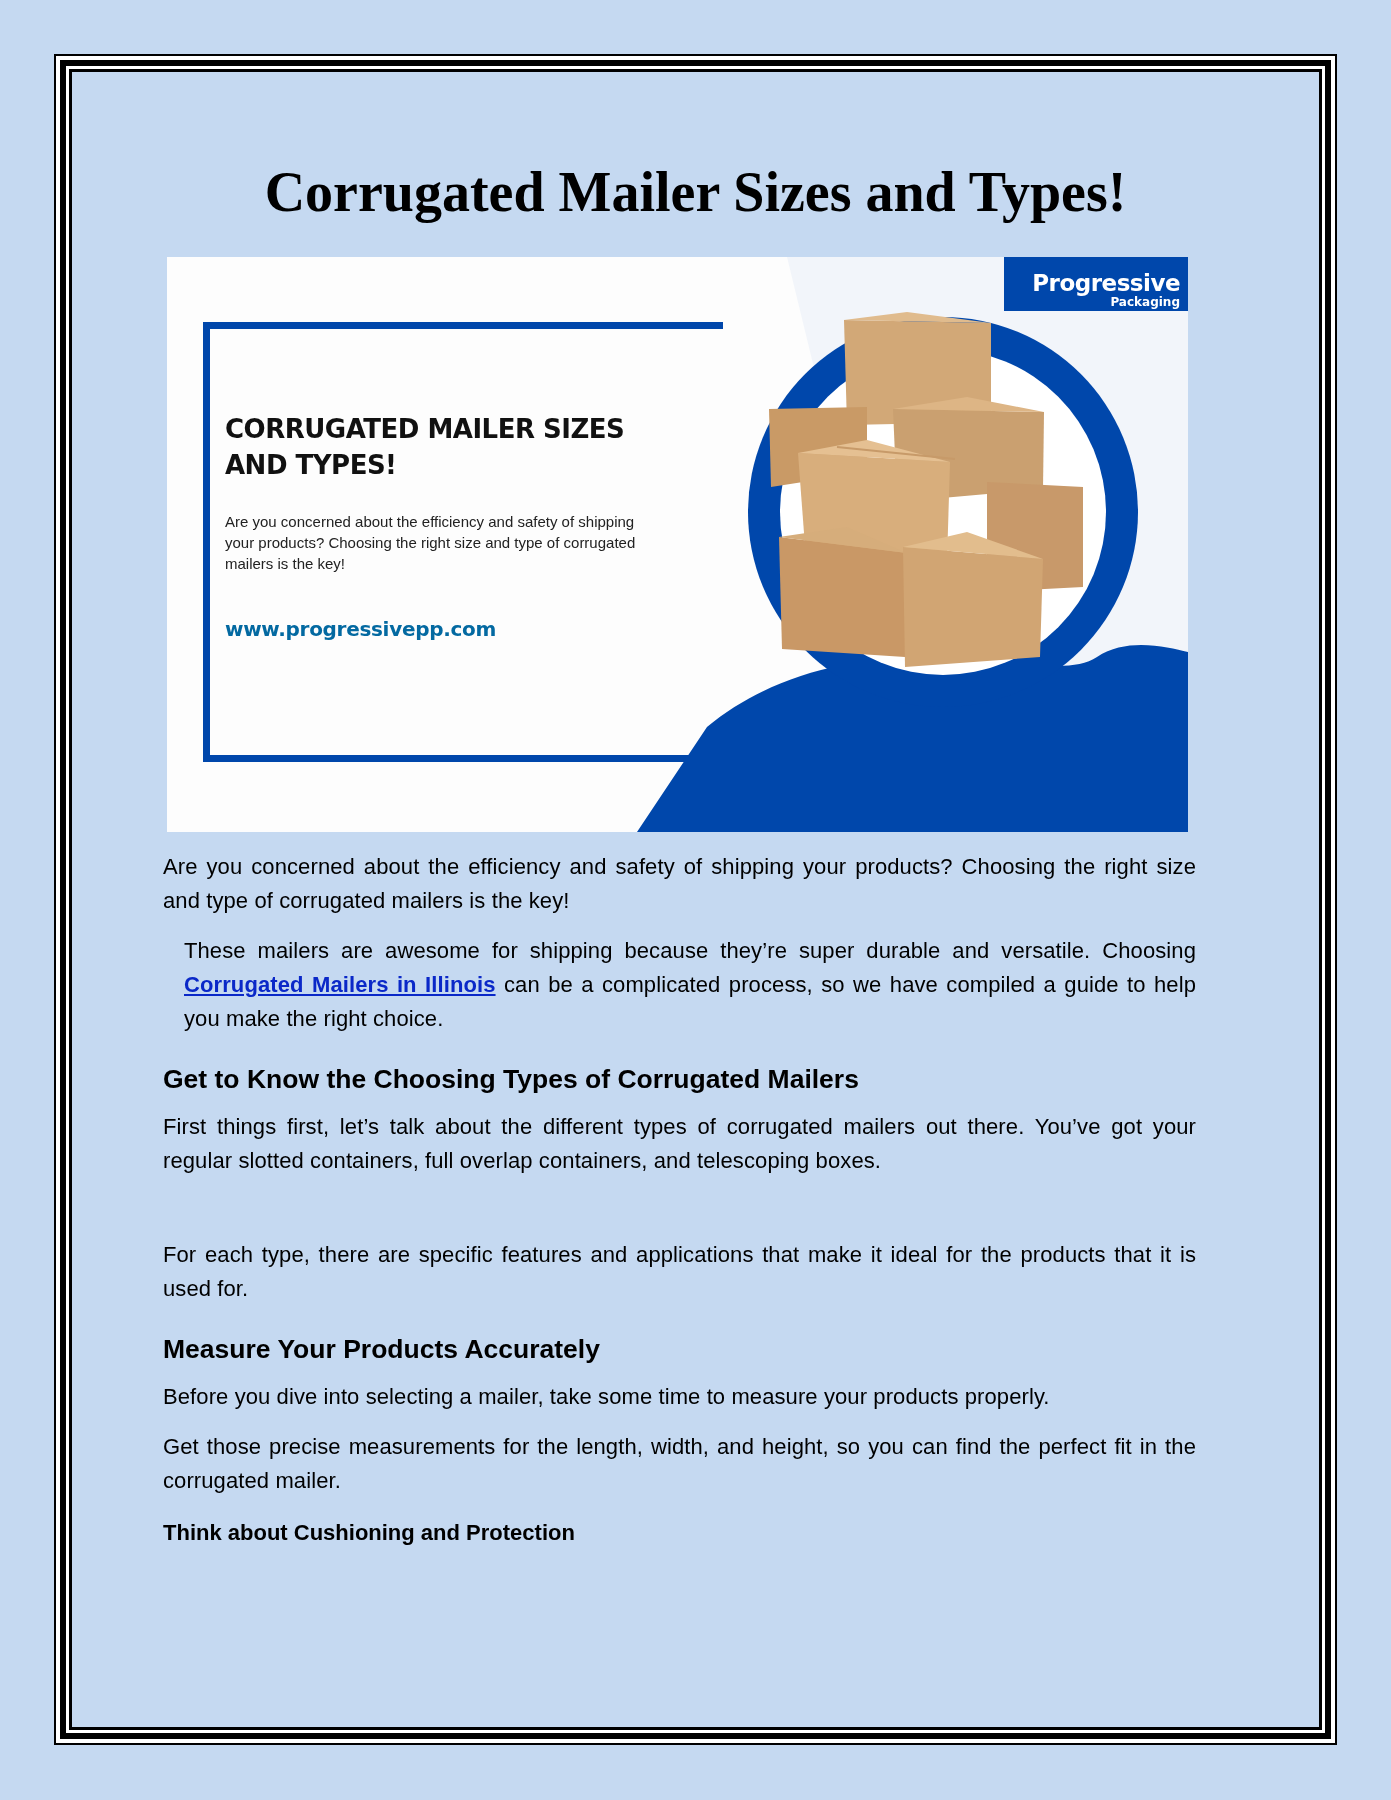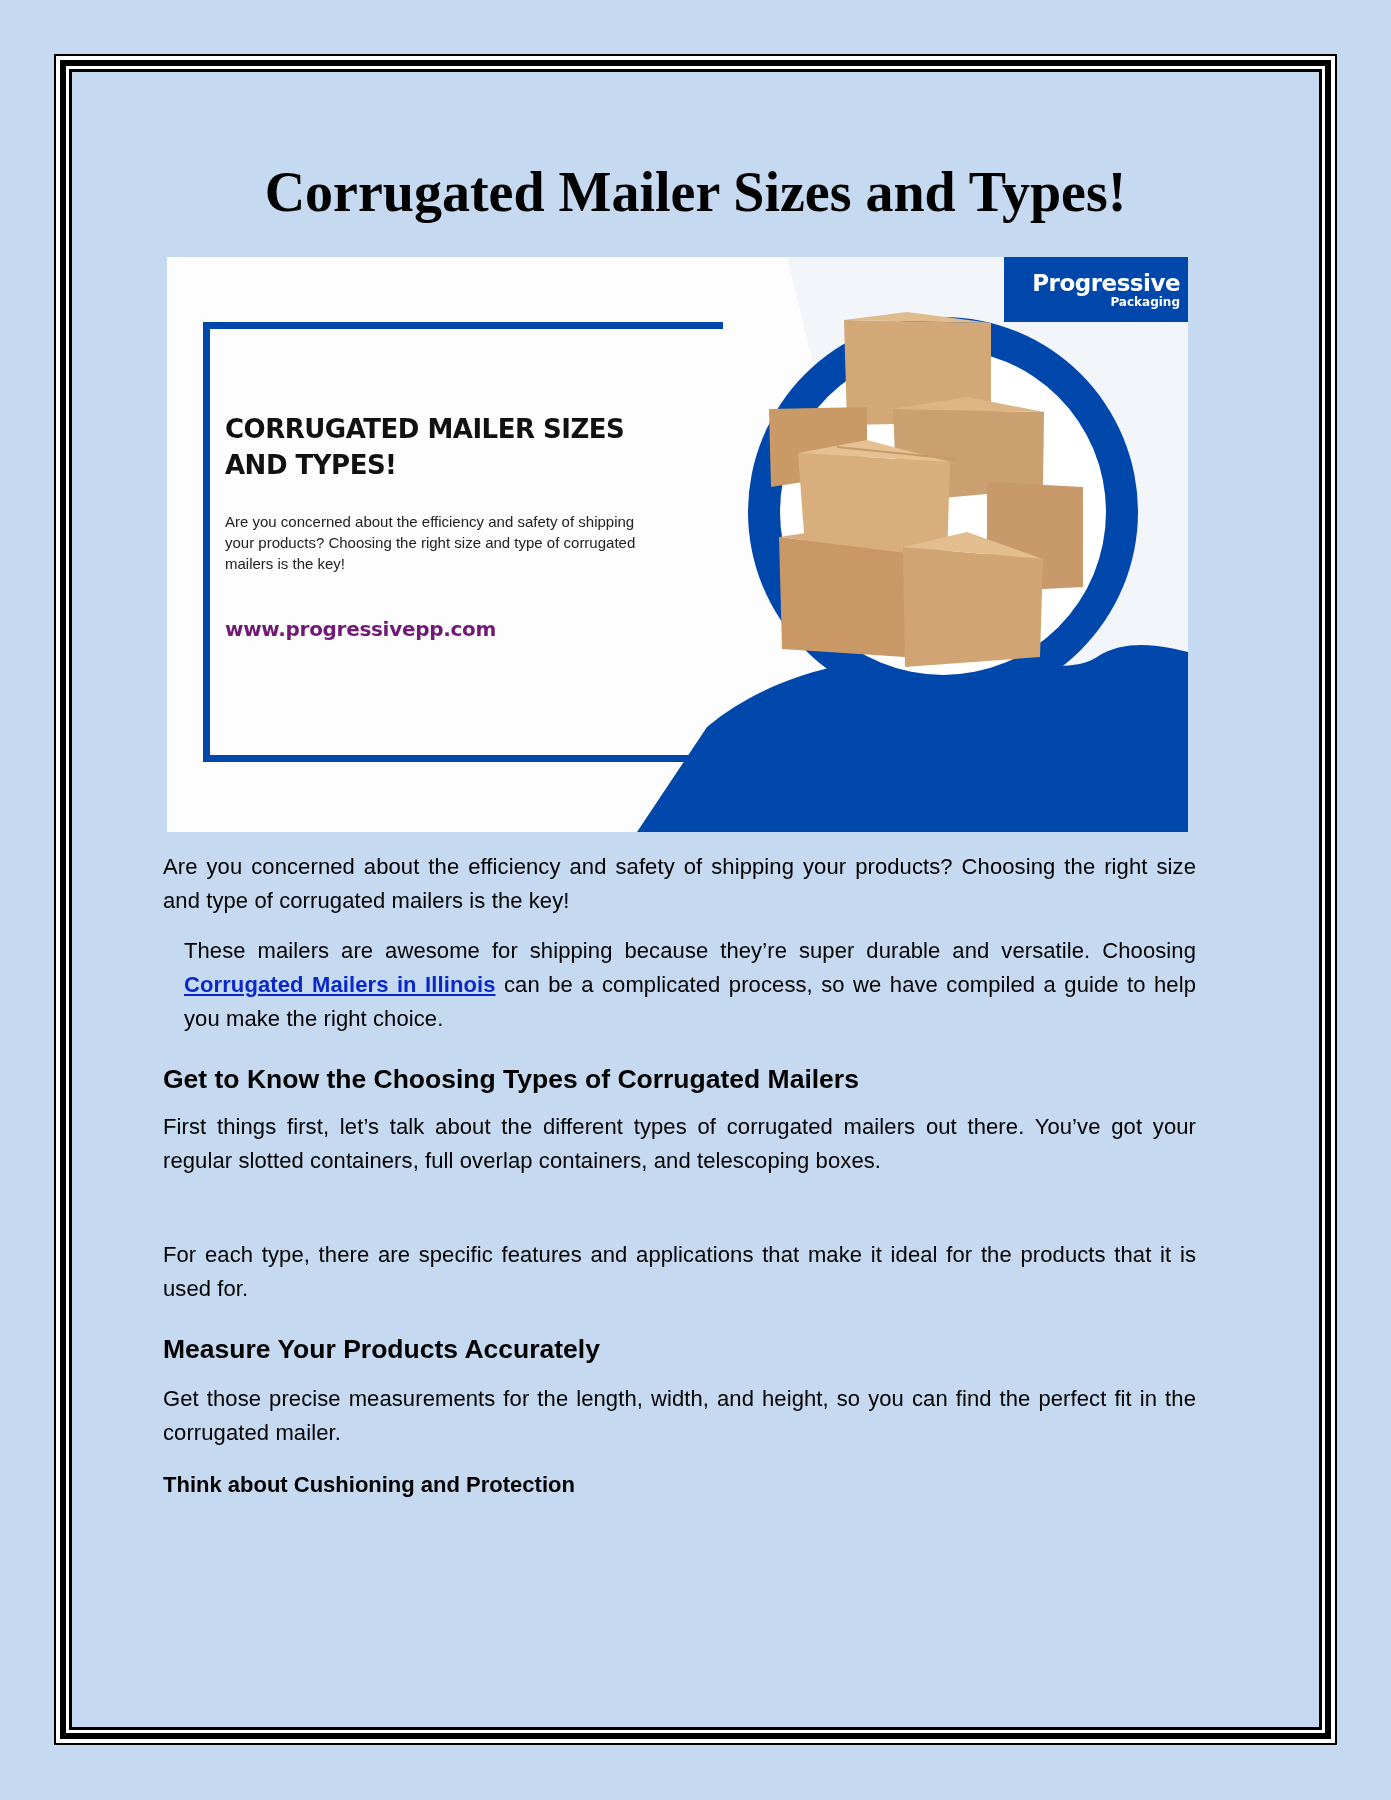--- a/index.html
+++ b/index.html
@@ -54,24 +54,24 @@
     font-size: 26px; line-height: 36px; color: #111; letter-spacing: -0.5px;
   }
   .banner-text {
     position: absolute; left: 58px; top: 254px; width: 430px;
     font-family: "Liberation Sans", sans-serif; font-size: 15px;
     line-height: 21px; color: #222;
   }
   .banner-url {
     position: absolute; left: 58px; top: 360px;
     font-family: "DejaVu Sans", sans-serif; font-weight: bold;
-    font-size: 20px; color: #701a75; letter-spacing: -0.3px;
+    font-size: 20px; color: #0369a1; letter-spacing: -0.3px;
   }
   .logo-box {
-    position: absolute; right: 0; top: 0; width: 184px; height: 65px;
+    position: absolute; right: 0; top: 0; width: 184px; height: 54px;
     background: #0047ab; color: #fff; text-align: right;
     box-sizing: border-box; padding: 14px 8px 0 0;
   }
   .logo-main {
     display: block; font-family: "DejaVu Sans", sans-serif; font-weight: bold;
     font-size: 23px; line-height: 24px; letter-spacing: -0.5px;
   }
   .logo-sub {
     display: block; font-family: "DejaVu Sans", sans-serif; font-weight: bold;
     font-size: 12px; line-height: 14px;
@@ -153,16 +153,17 @@
 
 <div class="content">
   <p>Are you concerned about the efficiency and safety of shipping your products? Choosing the right size and type of corrugated mailers is the key!</p>
   <p style="margin-top:16px;margin-left:21px;"><span>These mailers are awesome for shipping because they’re super durable and versatile. Choosing </span><a>Corrugated Mailers in Illinois</a><span> can be a complicated process, so we have compiled a guide to help you make the right choice.</span></p>
 
   <h2 style="margin-top:26px;">Get to Know the Choosing Types of Corrugated Mailers</h2>
   <p style="margin-top:14px;">First things first, let’s talk about the different types of corrugated mailers out there. You’ve got your regular slotted containers, full overlap containers, and telescoping boxes.</p>
   <p style="margin-top:60px;">For each type, there are specific features and applications that make it ideal for the products that it is used for.</p>
 
   <h2 style="margin-top:26px;">Measure Your Products Accurately</h2>
+  <p style="margin-top:14px;">Before you dive into selecting a mailer, take some time to measure your products properly.</p>
   <p style="margin-top:16px;">Get those precise measurements for the length, width, and height, so you can find the perfect fit in the corrugated mailer.</p>
 
   <h3 style="margin-top:18px;">Think about Cushioning and Protection</h3>
 </div>
 
 </body></html>

